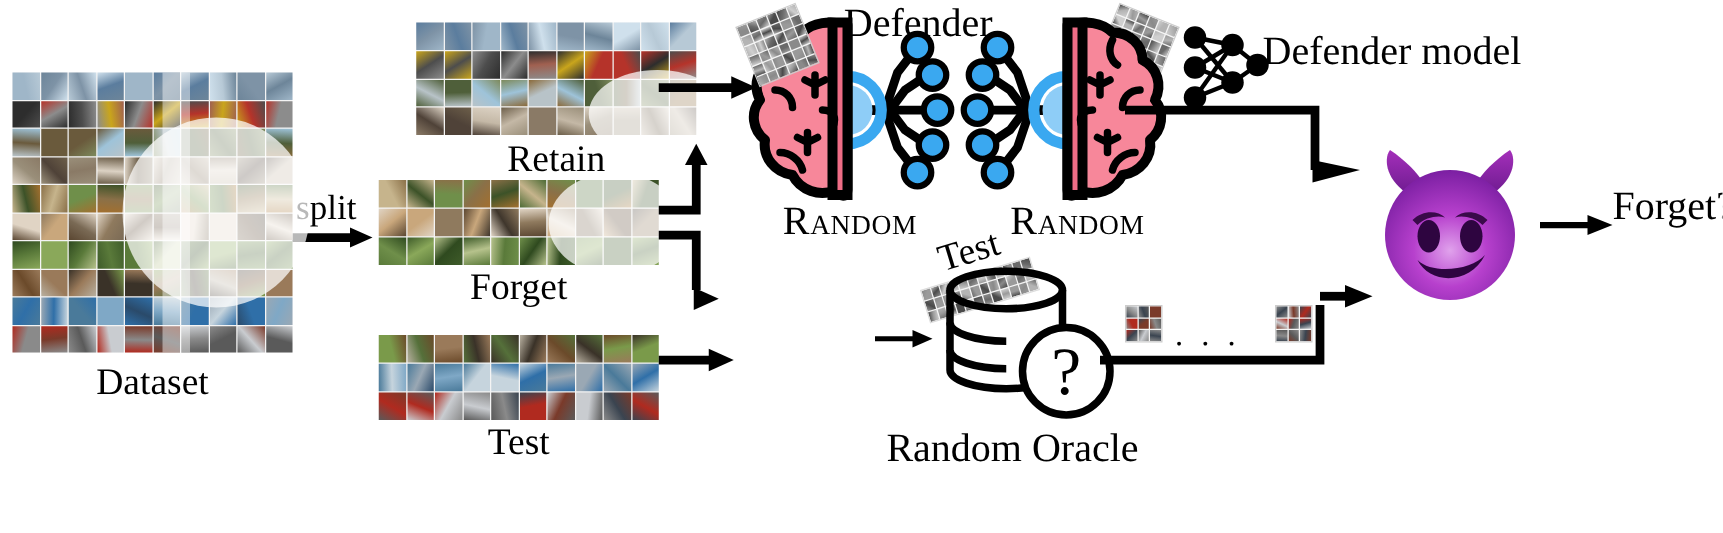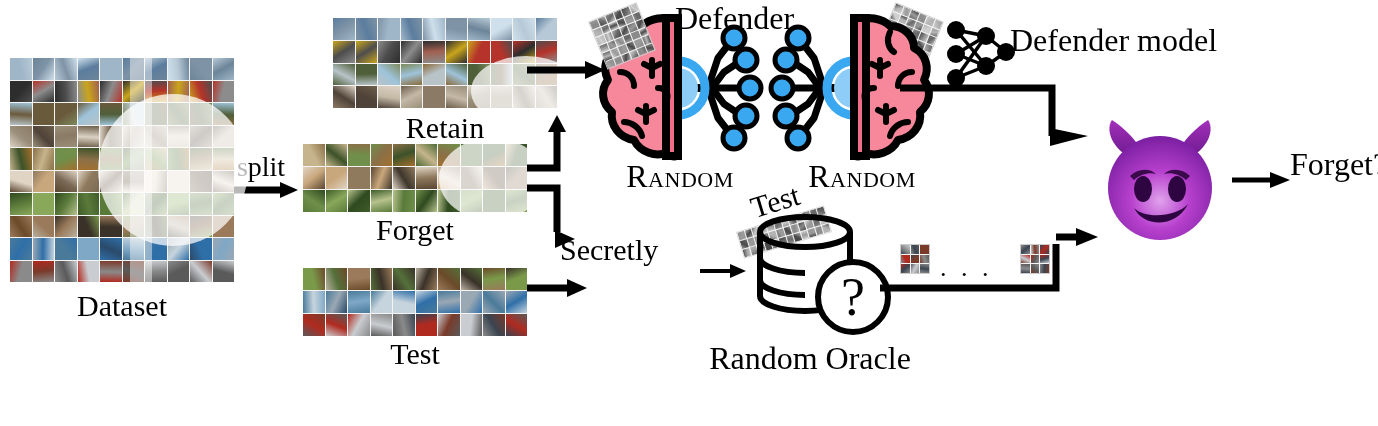--- a/index.html
+++ b/index.html
@@ -293,21 +293,20 @@
       </div>
     <div class="lbl" style="position:absolute; left:0; top:70px; width:224px; font-size:30px;">Test</div>
   </div>
 
   <svg class="abs" style="left:527px; top:278px;" width="60" height="22" viewBox="0 0 60 22">
     <line x1="0" y1="10" x2="42" y2="10" stroke="#000" stroke-width="7"></line>
     <polygon points="40,1 60,10 40,19" fill="#000"></polygon>
   </svg>
 
   <div class="abs lbl" style="left:560px; top:234px; width:150px; font-size:30px; text-align:left;">
-    <div>Secretly</div>
   </div>
 
   <svg class="abs" style="left:700px; top:262px;" width="46" height="20" viewBox="0 0 46 20">
     <line x1="0" y1="9" x2="32" y2="9" stroke="#000" stroke-width="4"></line>
     <polygon points="30,2 46,9 30,16" fill="#000"></polygon>
   </svg>
 
   <div class="abs lbl" style="left:675px; top:2px; font-size:32px;">Defender</div>
 
   <div class="abs" style="left:600px; top:10px;">

